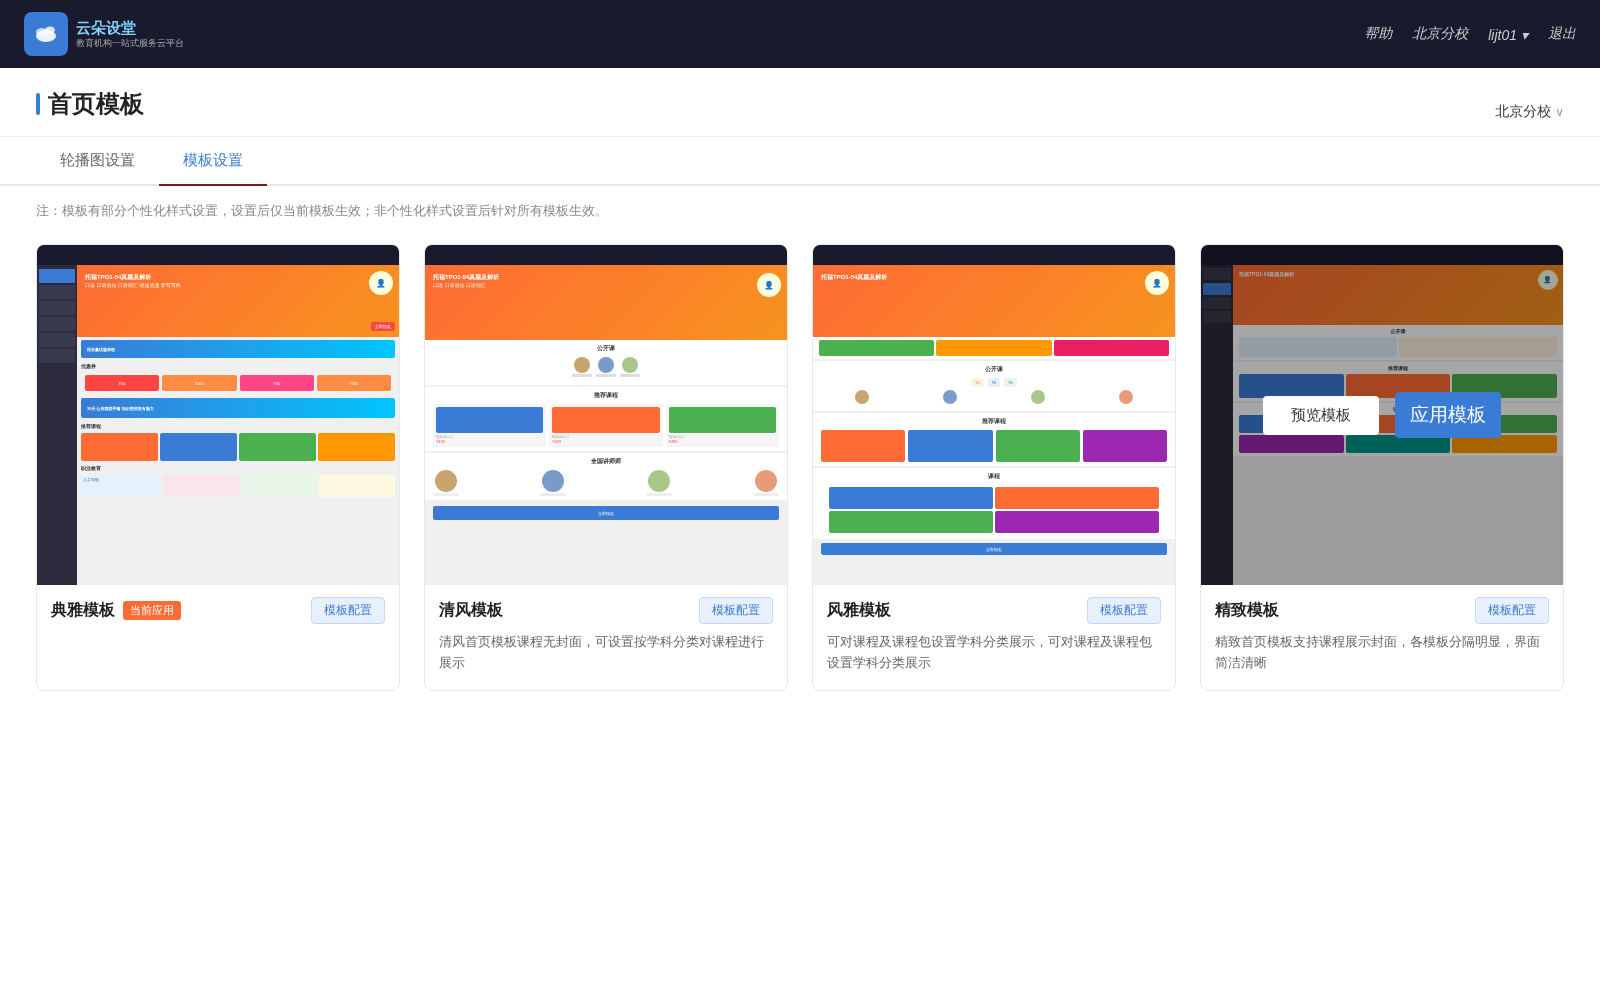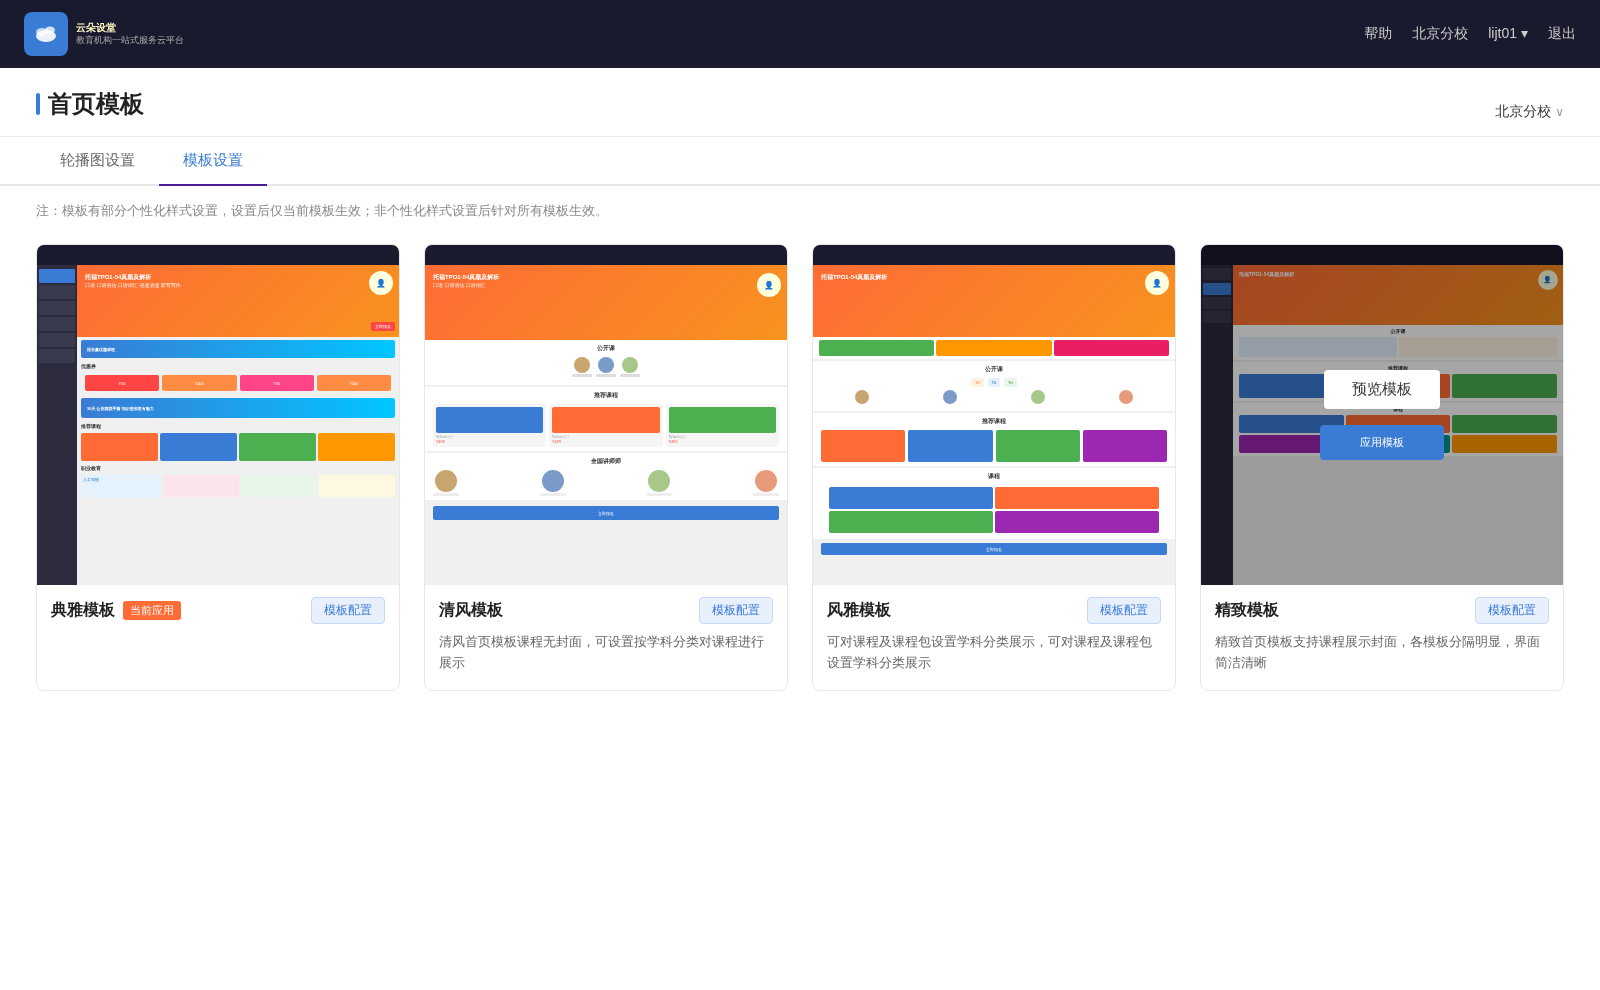--- a/index.html
+++ b/index.html
@@ -26,21 +26,21 @@
       border-radius: 8px;
       display: flex;
       align-items: center;
       justify-content: center;
       color: white;
       font-size: 18px;
       font-weight: bold;
       margin-right: 8px;
     }
     .logo-text-wrap { display: flex; flex-direction: column; }
-    .logo-main { color: #fef9c3; font-size: 10px; font-weight: 600; line-height: 1.2; }
+    .logo-main { color: #7dd3fc; font-size: 15px; font-weight: 600; line-height: 1.2; }
     .logo-sub { color: #aaa; font-size: 9px; }
     .navbar-nav {
       display: flex;
       gap: 0;
       flex: 1;
     }
     .nav-item {
       color: #ccc;
       font-size: 15px;
       padding: 0 18px;
@@ -57,23 +57,24 @@
       position: absolute;
       bottom: 0;
       left: 18px;
       right: 18px;
       height: 3px;
       background: #3a7bd5;
       border-radius: 2px 2px 0 0;
     }
     .navbar-right {
       display: flex;
-      align-items: flex-start;
+      align-items: flex-end;
       gap: 20px;
       margin-left: auto;
+      font-style: italic;
     }
     .navbar-right span {
       color: #ccc;
       font-size: 14px;
       cursor: pointer;
     }
     .user-badge {
       display: flex;
       align-items: center;
       gap: 4px;
@@ -136,21 +137,21 @@
       padding: 14px 24px;
       font-size: 15px;
       color: #666;
       cursor: pointer;
       position: relative;
       border-bottom: 2px solid transparent;
       margin-bottom: -2px;
     }
     .tab.active {
       color: #3a7bd5;
-      border-bottom: 2px solid #4c1d95;
+      border-bottom: 2px solid #7f1d1d;
       font-weight: 500;
     }
 
     
     .note-bar {
       padding: 16px 36px;
       font-size: 13px;
       color: #888;
     }
 
@@ -175,42 +176,41 @@
       overflow: hidden;
       cursor: pointer;
     }
 
     
     .preview-overlay {
       position: absolute;
       inset: 0;
       background: rgba(0,0,0,0.35);
       display: flex;
-      flex-direction: column;
       align-items: center;
       justify-content: center;
       gap: 16px;
     }
     .btn-preview-template {
       background: white;
       color: #333;
       border: none;
       padding: 10px 28px;
       border-radius: 4px;
       font-size: 15px;
       cursor: pointer;
       font-weight: 500;
     }
     .btn-apply-template {
       background: #3a7bd5;
       color: white;
       border: none;
-      padding: 10px 40px;
+      padding: 10px 15px;
       border-radius: 4px;
-      font-size: 11px;
+      font-size: 19px;
       cursor: pointer;
       font-weight: 500;
     }
 
     .template-info {
       padding: 12px 14px 16px;
     }
     .template-name-row {
       display: flex;
       align-items: center;

